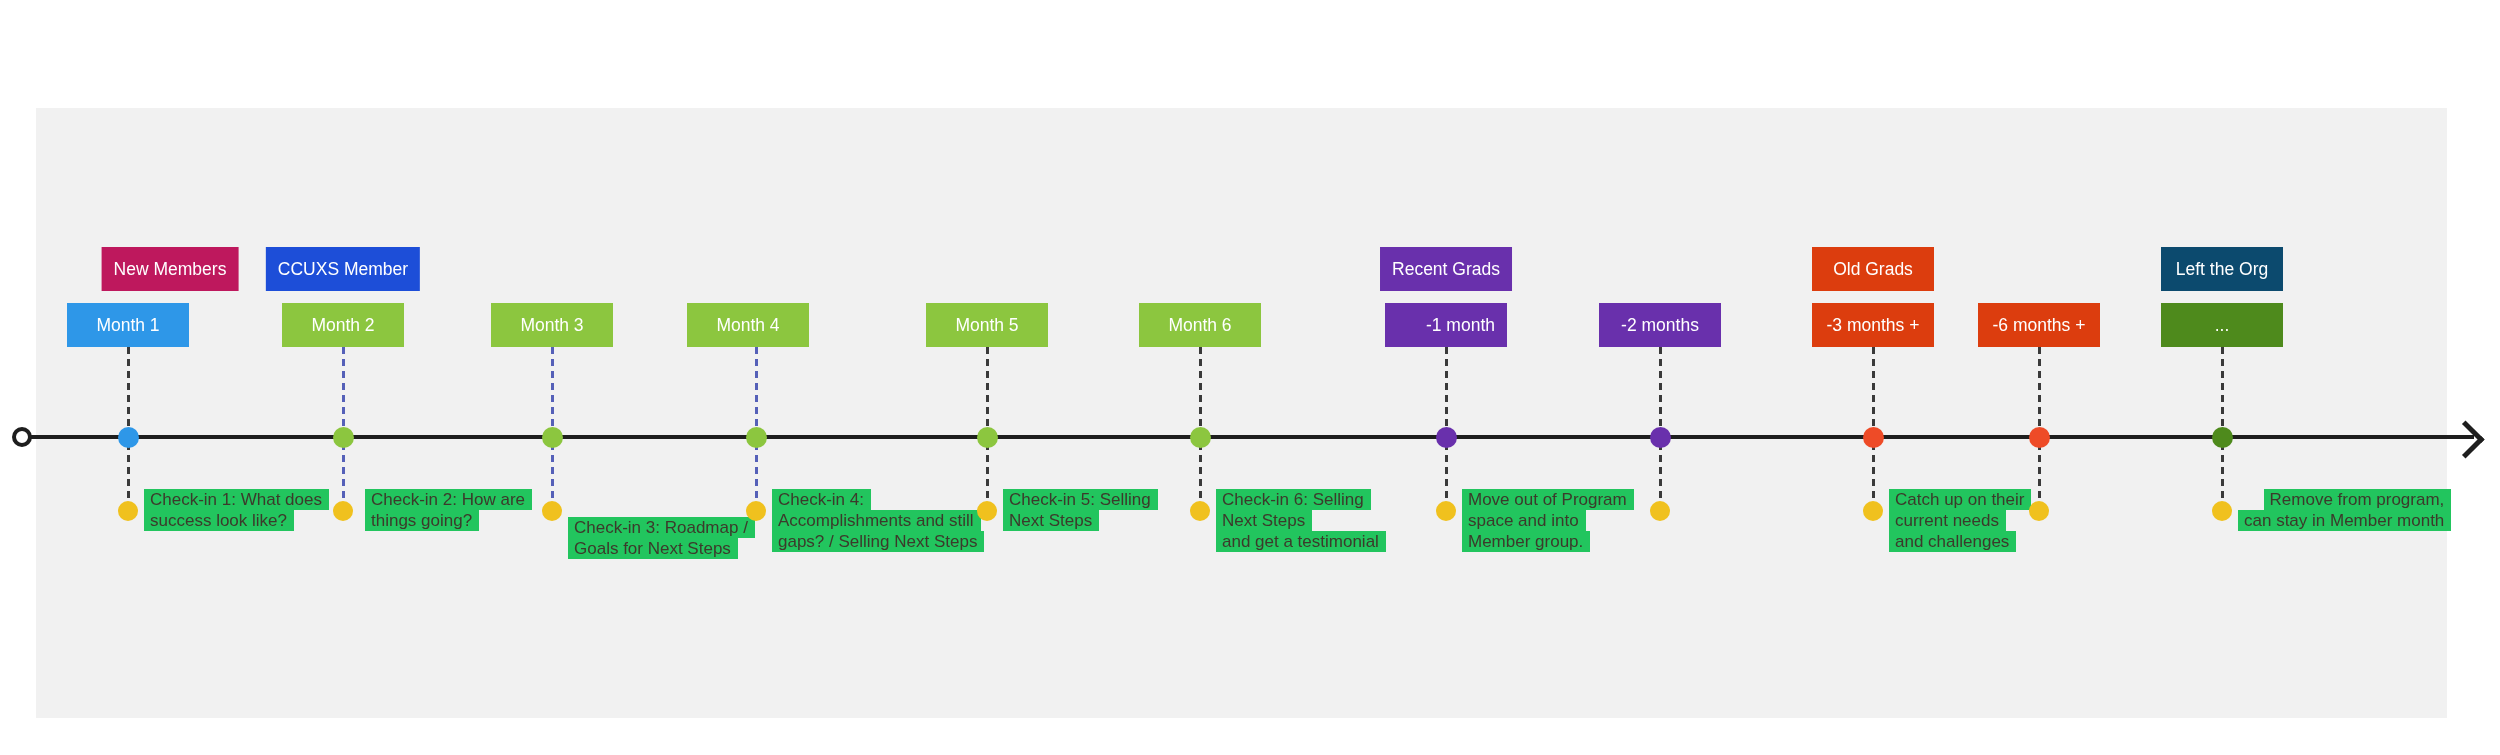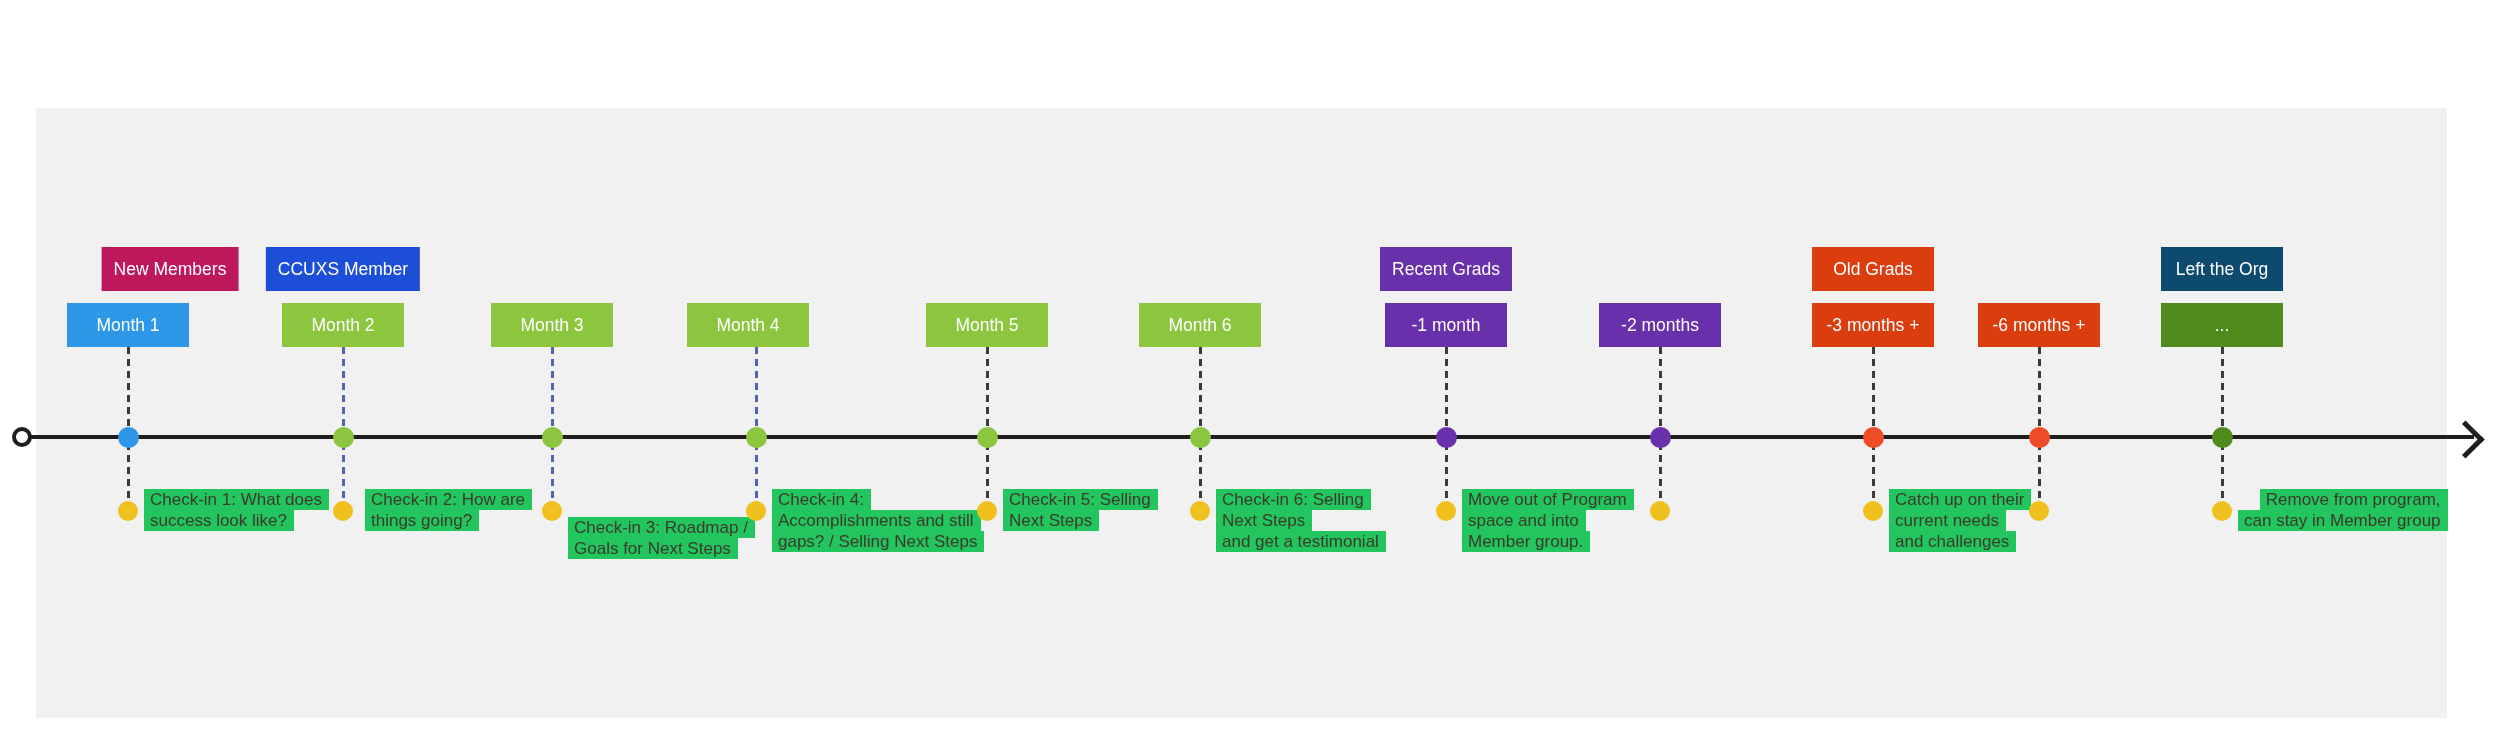--- a/index.html
+++ b/index.html
@@ -102,21 +102,21 @@
       <div class="box month-box" style="left: 1200px; background: rgb(140, 198, 63);">Month 6</div>
       <div class="tdot" style="left: 1189.5px; background: rgb(140, 198, 63);"></div>
       <div class="ydot" style="left: 1190px; background: rgb(240, 193, 30);"></div>
       <div class="note" style="left: 1216px;">
         <div class="note-line"><span>Check-in 6: Selling</span></div>
         <div class="note-line"><span>Next Steps</span></div>
         <div class="note-line"><span>and get a testimonial</span></div>
       </div>
       <div class="connector" style="left: 1445px; background: repeating-linear-gradient(rgb(58, 58, 58) 0px, rgb(58, 58, 58) 7px, transparent 7px, transparent 12px);"></div>
       <div class="box cat-box" style="left: 1446px; background: rgb(105, 48, 172);">Recent Grads</div>
-      <div class="box month-box" style="left: 1446px; background: rgb(105, 48, 172);">-1 month</div>
+      <div class="box month-box" style="left: 1446px; background: rgb(105, 48, 172); text-align: right;">-1 month</div>
       <div class="tdot" style="left: 1435.5px; background: rgb(105, 48, 172);"></div>
       <div class="ydot" style="left: 1436px; background: rgb(240, 193, 30);"></div>
       <div class="note" style="left: 1462px;">
         <div class="note-line"><span>Move out of Program</span></div>
         <div class="note-line"><span>space and into</span></div>
         <div class="note-line"><span>Member group.</span></div>
       </div>
       <div class="connector" style="left: 1659px; background: repeating-linear-gradient(rgb(58, 58, 58) 0px, rgb(58, 58, 58) 7px, transparent 7px, transparent 12px);"></div>
       <div class="box month-box" style="left: 1660px; background: rgb(105, 48, 172);">-2 months</div>
       <div class="tdot" style="left: 1649.5px; background: rgb(105, 48, 172);"></div>
@@ -135,16 +135,16 @@
       <div class="box month-box" style="left: 2039px; background: rgb(220, 61, 14);">-6 months +</div>
       <div class="tdot" style="left: 2028.5px; background: rgb(238, 75, 39);"></div>
       <div class="ydot" style="left: 2029px; background: rgb(240, 193, 30);"></div>
       <div class="connector" style="left: 2221px; background: repeating-linear-gradient(rgb(58, 58, 58) 0px, rgb(58, 58, 58) 7px, transparent 7px, transparent 12px);"></div>
       <div class="box cat-box" style="left: 2222px; background: #0c4a6e;">Left the Org</div>
       <div class="box month-box" style="left: 2222px; background: rgb(78, 138, 28);">...</div>
       <div class="tdot" style="left: 2211.5px; background: rgb(78, 138, 28);"></div>
       <div class="ydot" style="left: 2212px; background: rgb(240, 193, 30);"></div>
       <div class="note" style="left: 2238px; text-align: right;">
         <div class="note-line"><span>Remove from program,</span></div>
-        <div class="note-line"><span>can stay in Member group</span></div>
+        <div class="note-line"><span>can stay in Member month</span></div>
       </div>
     </div>
 </div>
 
 </body></html>

